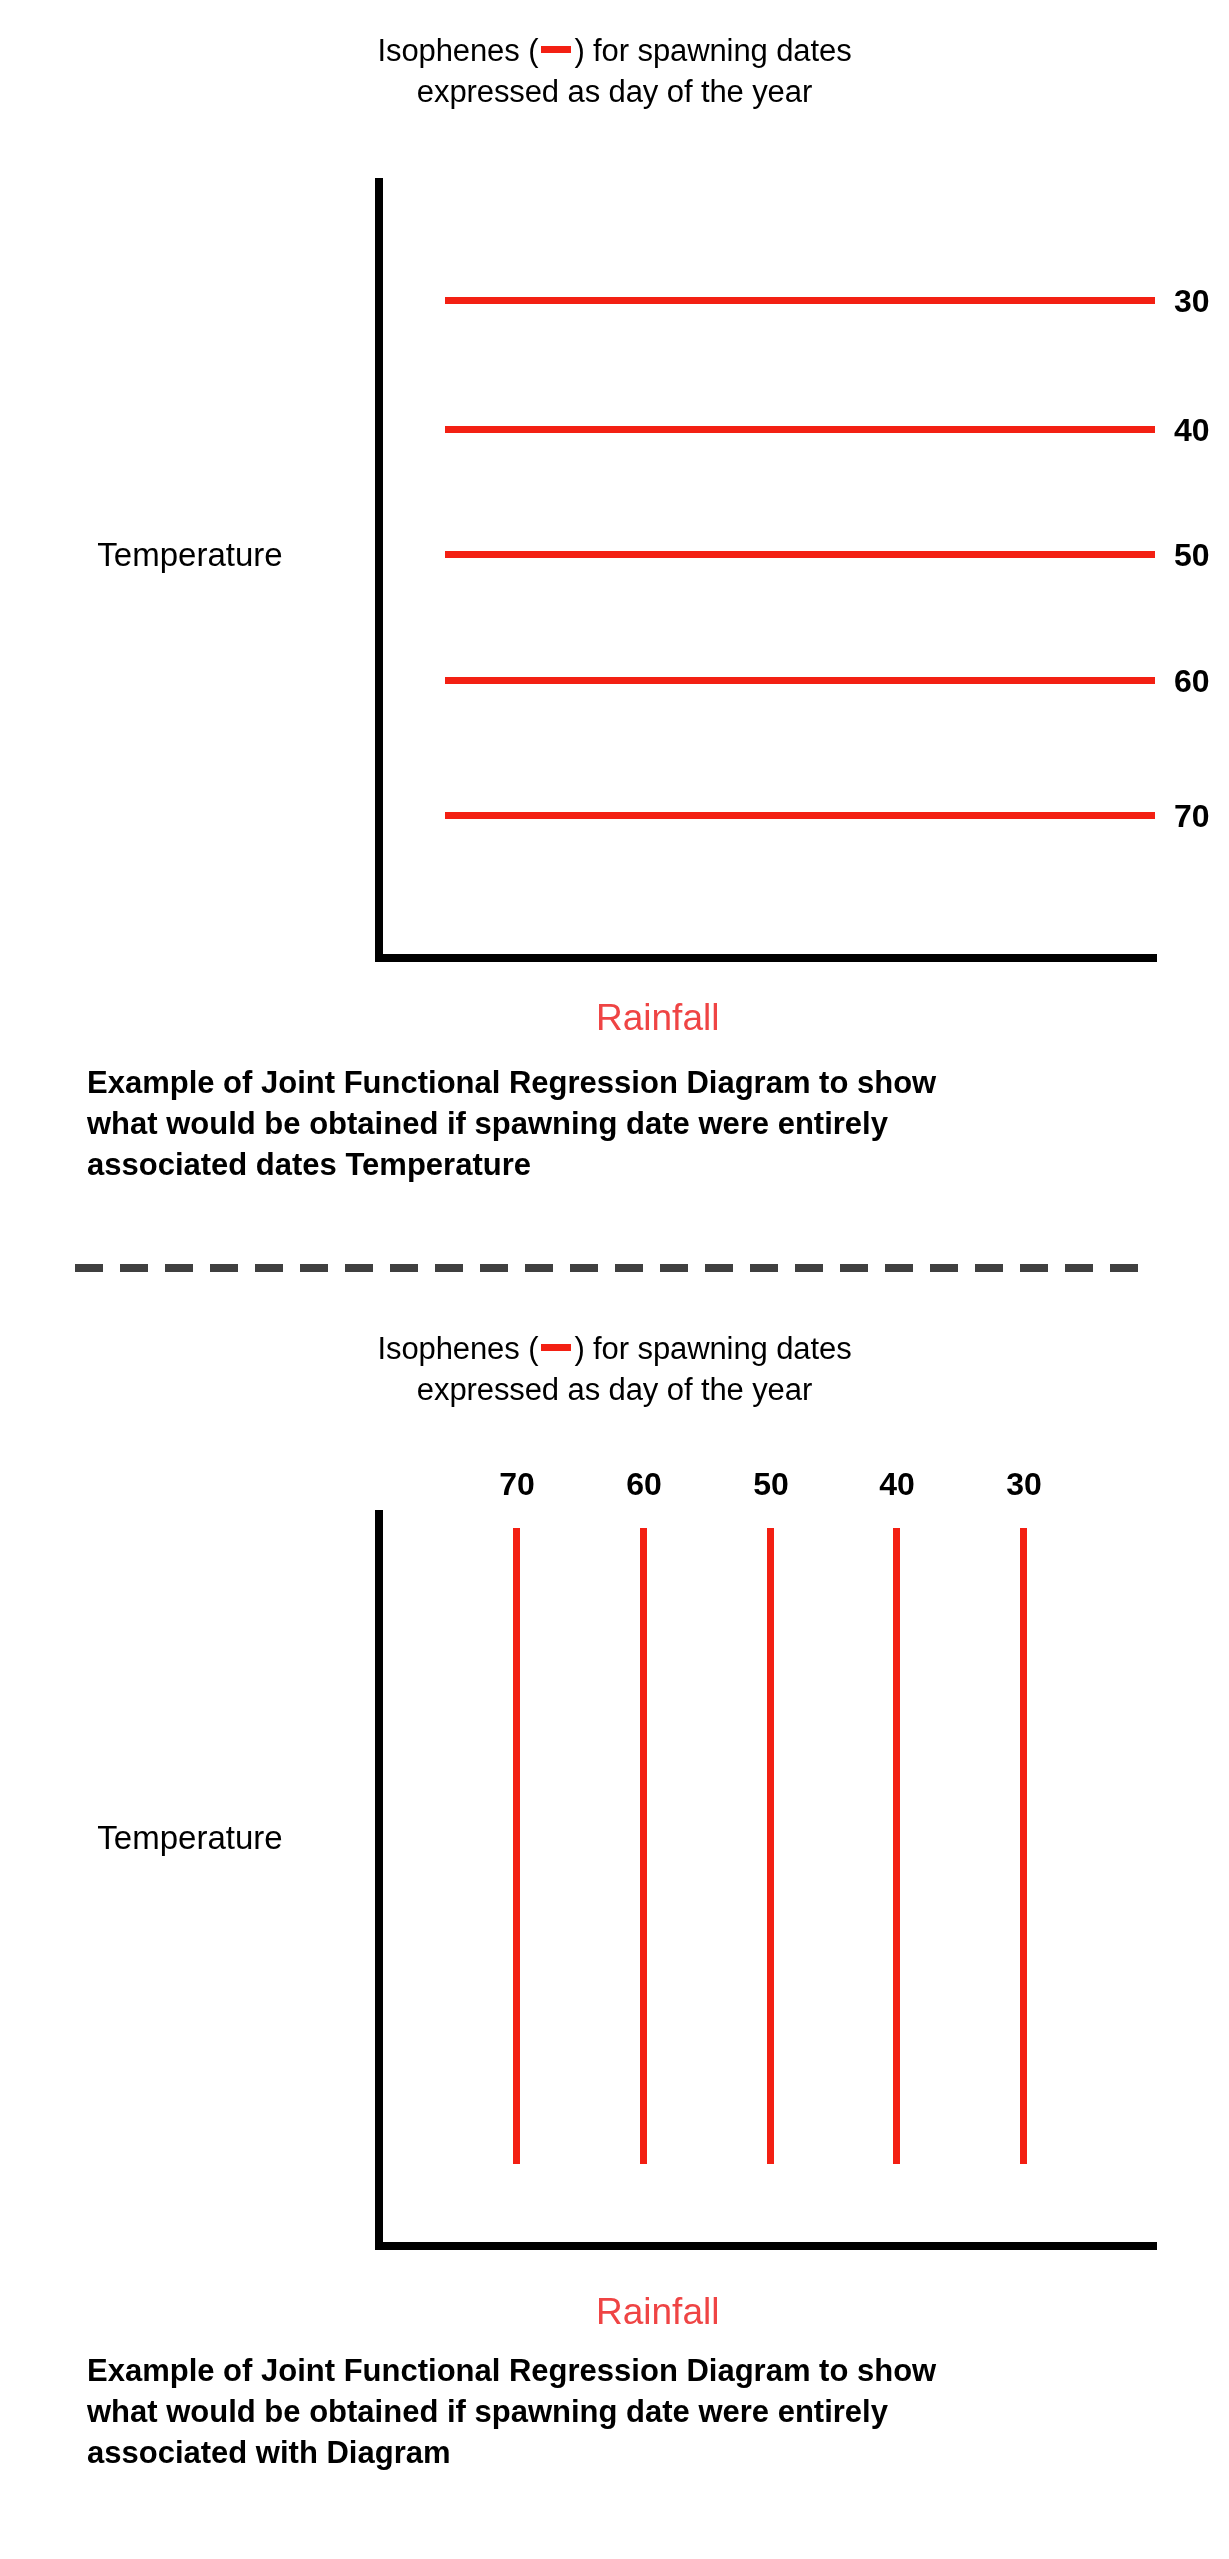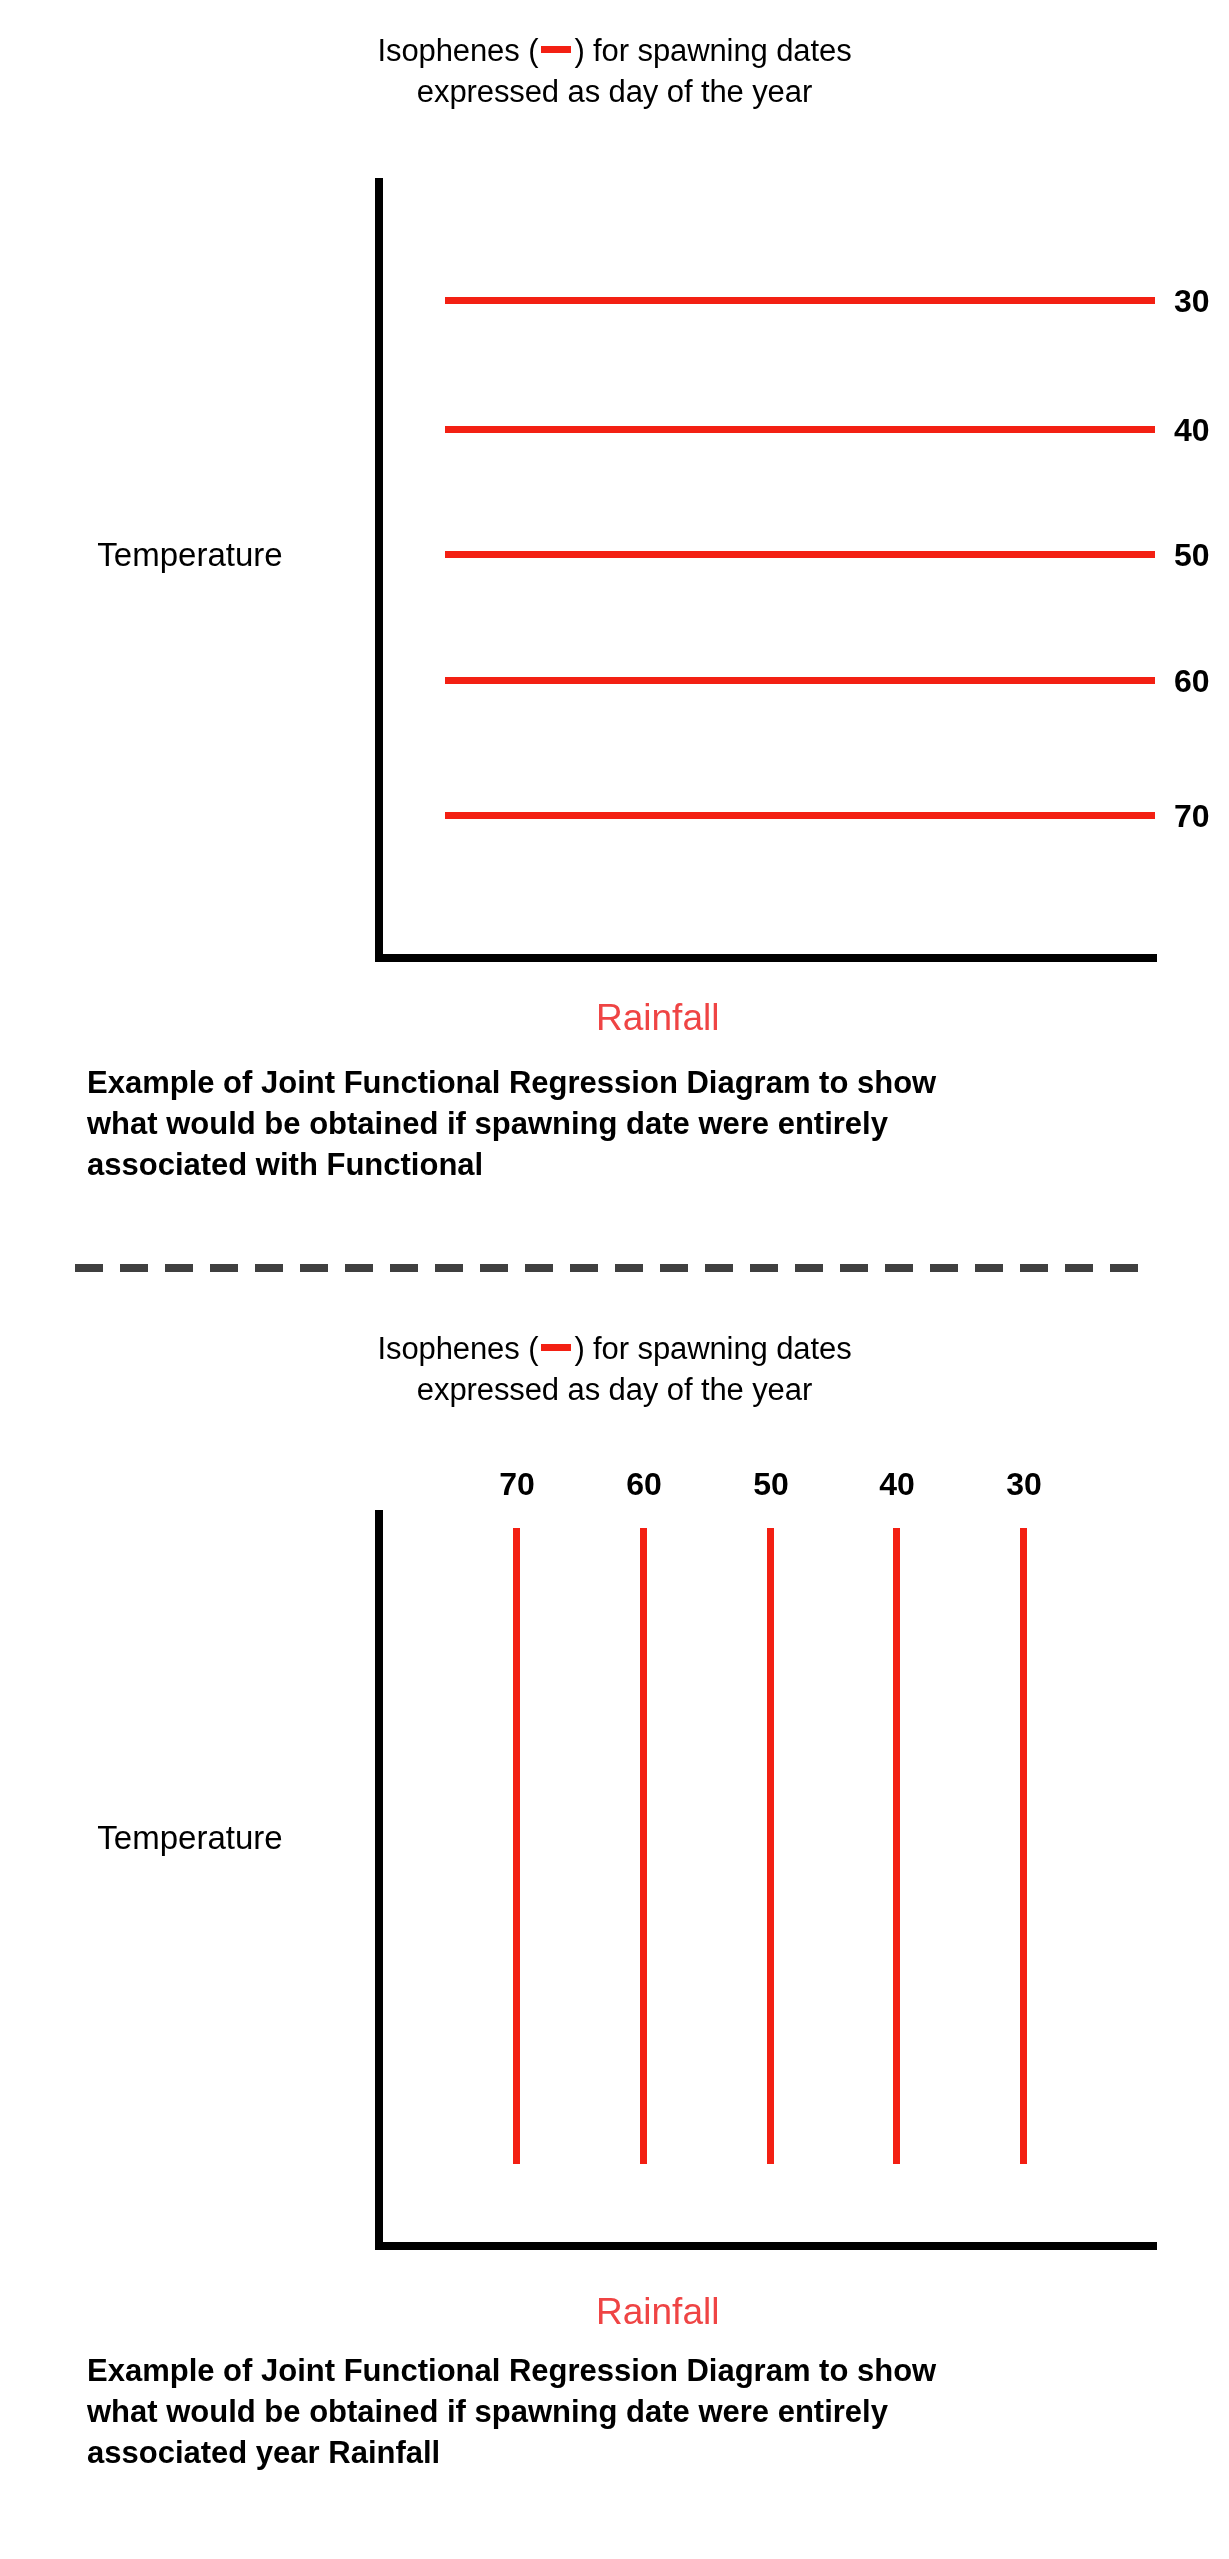--- a/index.html
+++ b/index.html
@@ -172,21 +172,21 @@
     <div class="hlabel" style="left:1174px;top:665px;">60</div>
     <div class="hlabel" style="left:1174px;top:800px;">70</div>
 
     <div class="axis-label-y" style="left:40px;top:537px;width:300px;">Temperature</div>
     <div class="axis-label-x" style="left:596px;top:1000px;width:160px;">Rainfall</div>
   </div>
 
   <div class="caption" style="top:1062px;">
     <span>Example of Joint Functional Regression Diagram to show</span>
     <span>what would be obtained if spawning date were entirely</span>
-    <span>associated with Functional</span>
+    <span>associated dates Temperature</span>
   </div>
 </div>
 
 <div class="divider" style="top:1264px;"></div>
 
 <div class="panel" style="top:1310px;height:1249px;">
 
   <div class="chart-title" style="top:18px;">
     <span class="title-line"><span>Isophenes (</span><span class="legend-dash"></span><span>) for spawning dates</span></span>
     <span class="title-line">expressed as day of the year</span>
@@ -209,15 +209,15 @@
     <div class="vline" style="left:893px;top:218px;height:636px;"></div>
     <div class="vline" style="left:1020px;top:218px;height:636px;"></div>
 
     <div class="axis-label-y" style="left:40px;top:510px;width:300px;">Temperature</div>
     <div class="axis-label-x" style="left:596px;top:984px;width:160px;">Rainfall</div>
   </div>
 
   <div class="caption" style="top:1040px;">
     <span>Example of Joint Functional Regression Diagram to show</span>
     <span>what would be obtained if spawning date were entirely</span>
-    <span>associated year Rainfall</span>
+    <span>associated with Diagram</span>
   </div>
 </div>
 
 </body></html>

